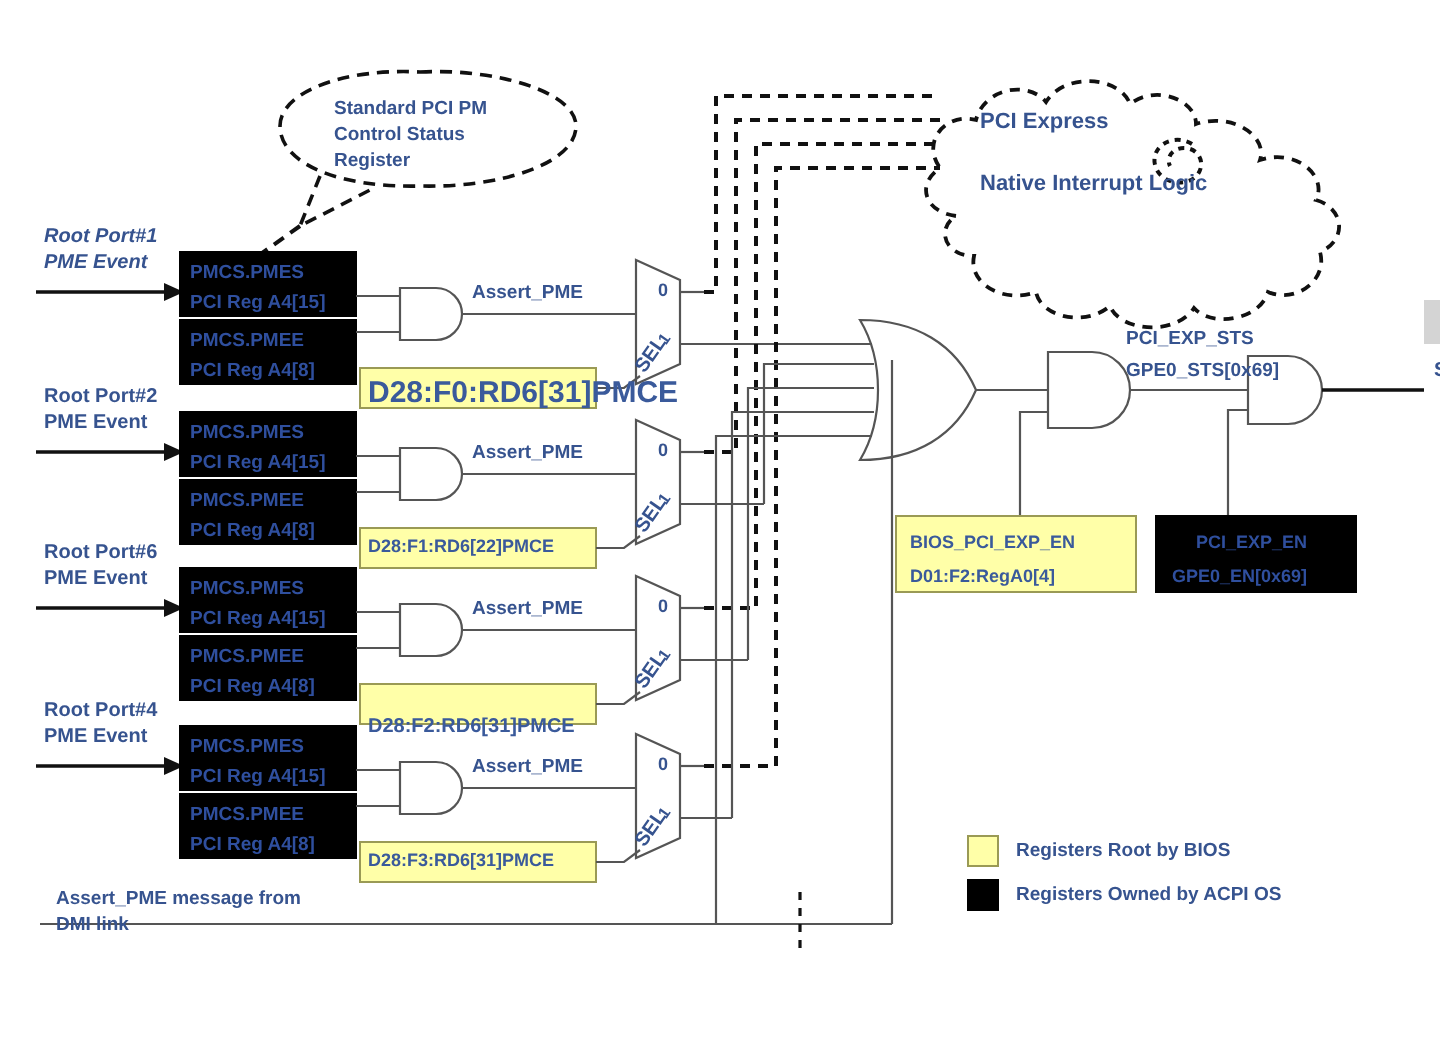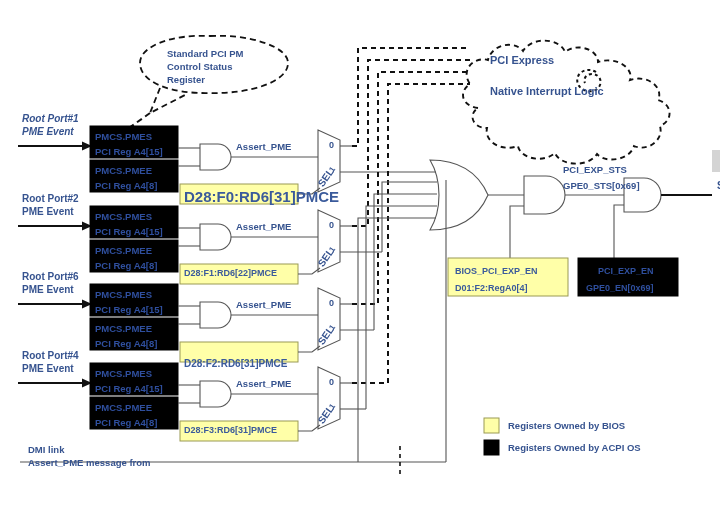--- a/index.html
+++ b/index.html
@@ -230,35 +230,35 @@
     <div>PMCS.PMEE</div>
     <div>PCI Reg A4[8]</div>
   </div>
   <div style="position:absolute;left:184px;top:425px;color:#3a5a9b;font-size:9px;font-weight:bold;">D28:F3:RD6[31]PMCE</div>
   <div style="position:absolute;left:236px;top:378px;color:#36538f;font-size:9.5px;font-weight:bold;">Assert_PME</div>
   <div style="position:absolute;left:329px;top:377px;color:#36538f;font-size:9px;font-weight:bold;">0</div>
   <div style="position:absolute;left:330px;top:402px;color:#36538f;font-size:8px;font-weight:bold;transform:rotate(-55deg);">1</div>
   <div style="position:absolute;left:316px;top:409px;color:#36538f;font-size:10px;font-weight:bold;transform:rotate(-55deg);">SEL</div>
 
   <div style="position:absolute;left:28px;top:443px;color:#36538f;font-size:9.5px;font-weight:bold;line-height:13px;">
+    <div>Assert_PME message from</div>
     <div>DMI link</div>
-    <div>Assert_PME message from</div>
   </div>
 
   <div style="position:absolute;left:455px;top:263px;color:#3a5a9b;font-size:9px;font-weight:bold;line-height:17px;">
     <div>BIOS_PCI_EXP_EN</div>
     <div>D01:F2:RegA0[4]</div>
   </div>
 
   <div style="position:absolute;left:586px;top:263px;color:#2f4f9e;font-size:9px;font-weight:bold;line-height:17px;text-align:right;">
     <div>PCI_EXP_EN</div>
     <div>GPE0_EN[0x69]</div>
   </div>
 
   <div style="position:absolute;left:563px;top:164px;color:#36538f;font-size:9.5px;font-weight:bold;">PCI_EXP_STS</div>
   <div style="position:absolute;left:563px;top:180px;color:#36538f;font-size:9.5px;font-weight:bold;">GPE0_STS[0x69]</div>
 
   <div style="position:absolute;left:717px;top:180px;color:#36538f;font-size:10px;font-weight:bold;">SCI</div>
 
-  <div style="position:absolute;left:508px;top:420px;color:#36538f;font-size:9.5px;font-weight:bold;">Registers Owned by BIOS</div>
+  <div style="position:absolute;left:508px;top:420px;color:#36538f;font-size:9.5px;font-weight:bold;">Registers Root by BIOS</div>
   <div style="position:absolute;left:508px;top:442px;color:#36538f;font-size:9.5px;font-weight:bold;">Registers Owned by ACPI OS</div>
 
 </div>
 
 </body></html>

